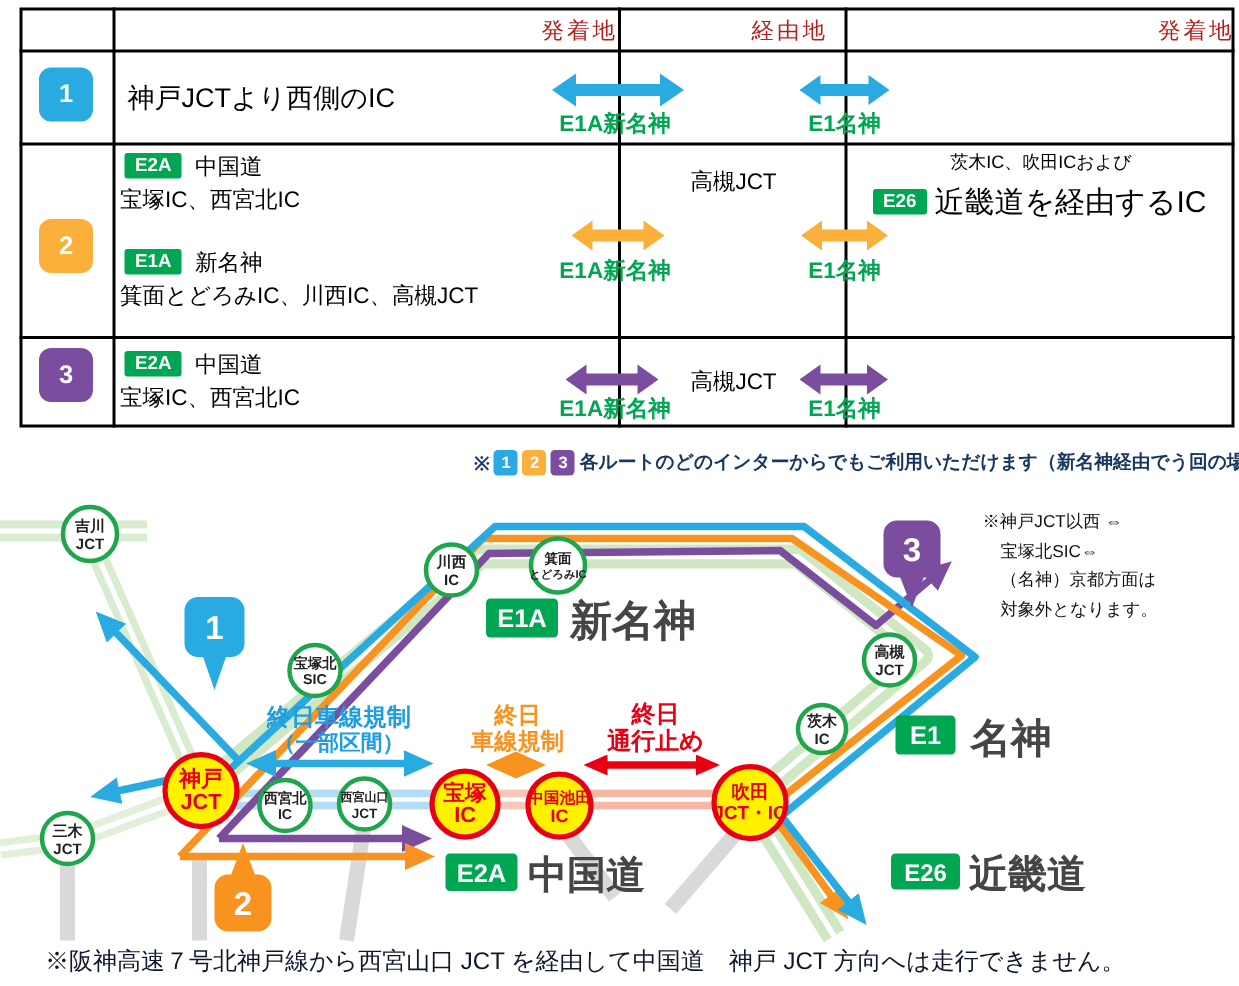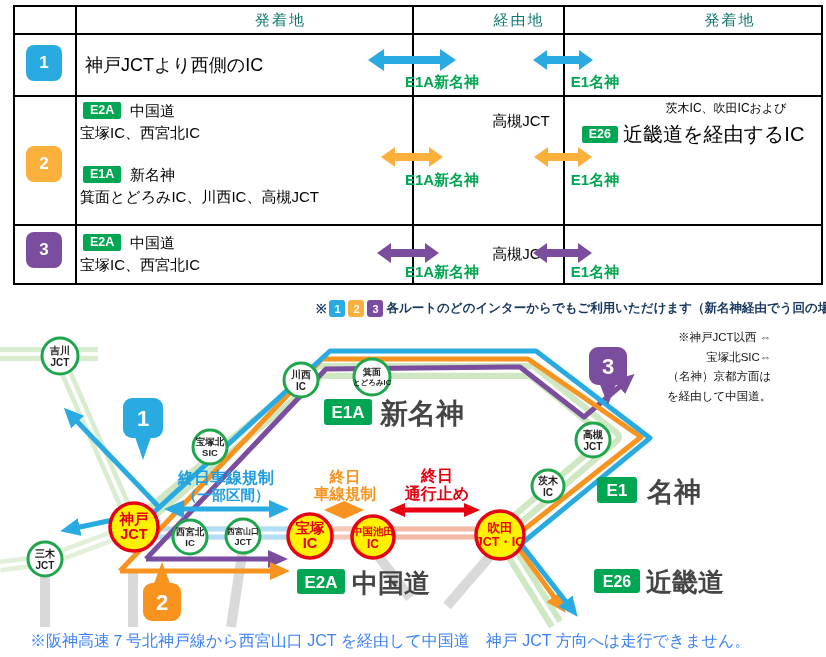--- a/index.html
+++ b/index.html
@@ -2,34 +2,34 @@
 <html><head>
 <meta charset="utf-8">
 <style>
   html,body{margin:0;padding:0;background:#fff;}
   #page{position:relative;width:826px;height:657px;background:#fff;overflow:hidden;
         font-family:"Liberation Sans",sans-serif;}
   .abs{position:absolute;}
   .box{box-sizing:border-box;border:2px solid #000;}
   .vline{width:2px;background:#000;}
   .hline{height:2px;background:#000;}
-  .hdr{font-size:15px;color:#0f766e;text-align:center;letter-spacing:2px;padding-left:37px;}
+  .hdr{font-size:15px;color:#b91c1c;text-align:right;letter-spacing:2px;}
   .cell{font-size:14.5px;color:#000;white-space:nowrap;}
   .numbadge{width:36px;height:36px;border-radius:8px;color:#fff;font-weight:bold;
             font-size:17px;display:flex;align-items:center;justify-content:center;}
   .ebadge{display:inline-block;background:#00A651;color:#fff;font-weight:bold;
           font-size:12.5px;line-height:17px;height:17px;padding:0 7px;border-radius:2px;
           text-align:center;vertical-align:middle;}
   .glabel{color:#00A651;font-weight:bold;font-size:15px;white-space:nowrap;}
-  .ctr{transform:translateX(-50%);margin-left:32px;}
+  .ctr{transform:translateX(-50%);}
   .noteTop{display:flex;align-items:center;gap:3px;font-size:12.5px;font-weight:bold;
            color:#17375E;white-space:nowrap;}
   .minibadge{width:16px;height:17px;border-radius:3px;color:#fff;font-weight:bold;
              font-size:11px;display:flex;align-items:center;justify-content:center;}
-  .footer{font-size:16px;color:#3b82f6;white-space:nowrap;}
+  .footer{font-size:16px;color:#0f172a;white-space:nowrap;}
   .mapnote{font-size:11.5px;color:#111;line-height:1.7;white-space:nowrap;}
   .mapnote .ind{margin-left:12px;}
   svg text{font-family:"Liberation Sans",sans-serif;}
 </style>
 </head>
 <body>
 
 <div id="page">
 
   <div class="abs box" style="left:13px;top:5px;width:810px;height:280px;"></div>
@@ -243,22 +243,22 @@
         <circle cx="373" cy="537" r="21" fill="#FFF100" stroke="#E60012" stroke-width="3.5"></circle>
         <text font-size="10.5"><tspan x="373" y="535">中国池田</tspan><tspan x="373" dy="13" font-size="12">IC</tspan></text>
       </g>
       <g>
         <circle cx="500" cy="535" r="24" fill="#FFF100" stroke="#E60012" stroke-width="3.5"></circle>
         <text font-size="12.5"><tspan x="500" y="532">吹田</tspan><tspan x="500" dy="14">JCT・IC</tspan></text>
       </g>
     </g>
   </svg>
 
-  <div class="abs mapnote" style="left:655px;top:328px;text-align:right;">
+  <div class="abs mapnote" style="left:655px;top:339px;">
     <div>※神戸JCT以西 ⇔</div>
     <div class="ind">宝塚北SIC⇔</div>
     <div class="ind">（名神）京都方面は</div>
-    <div class="ind">を経由して中国道。</div>
+    <div class="ind">対象外となります。</div>
   </div>
 
   <div class="abs footer" style="left:30px;top:631px;">※阪神高速７号北神戸線から西宮山口 JCT を経由して中国道　神戸 JCT 方向へは走行できません。</div>
 
 </div>
 
 </body></html>

